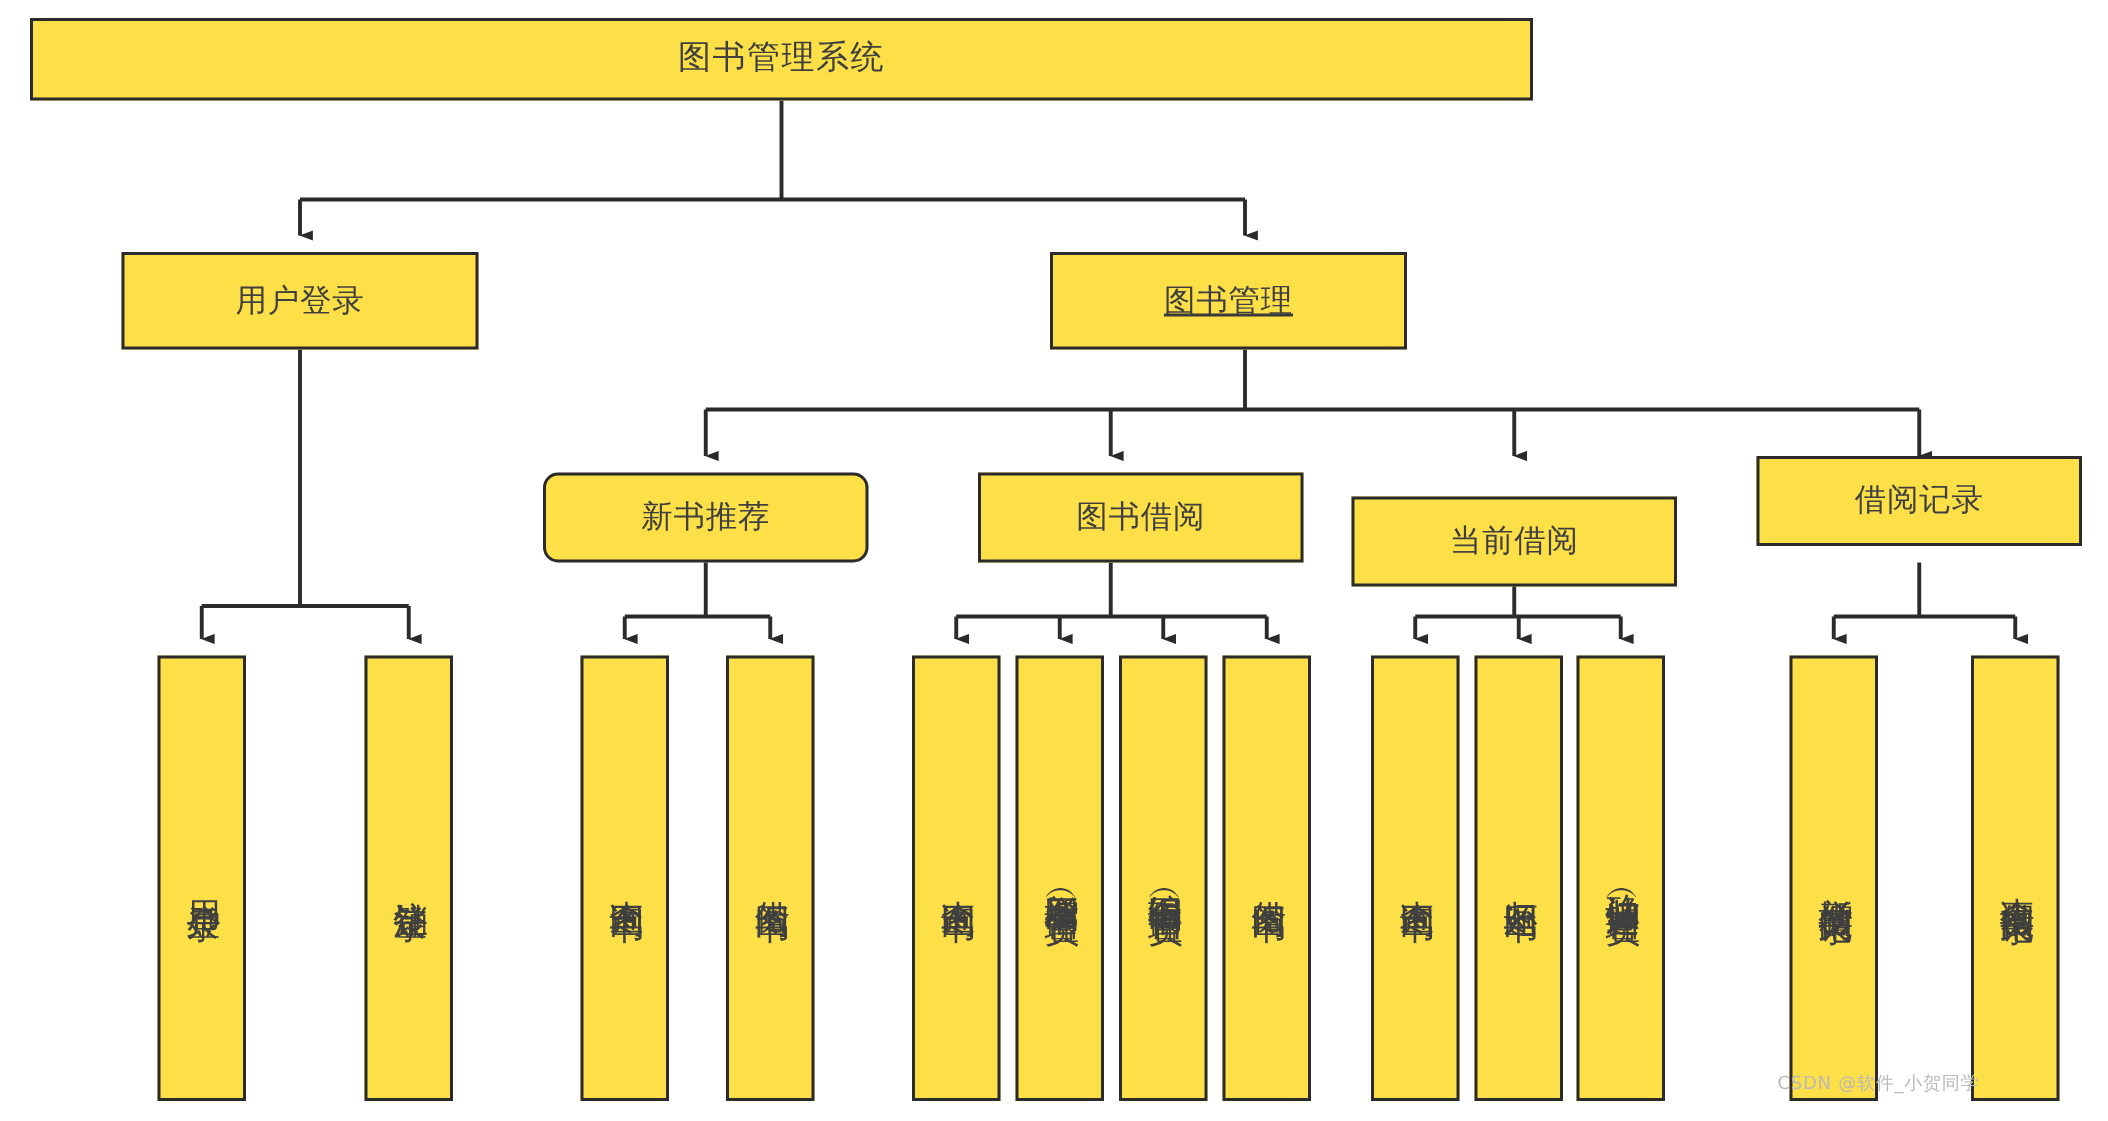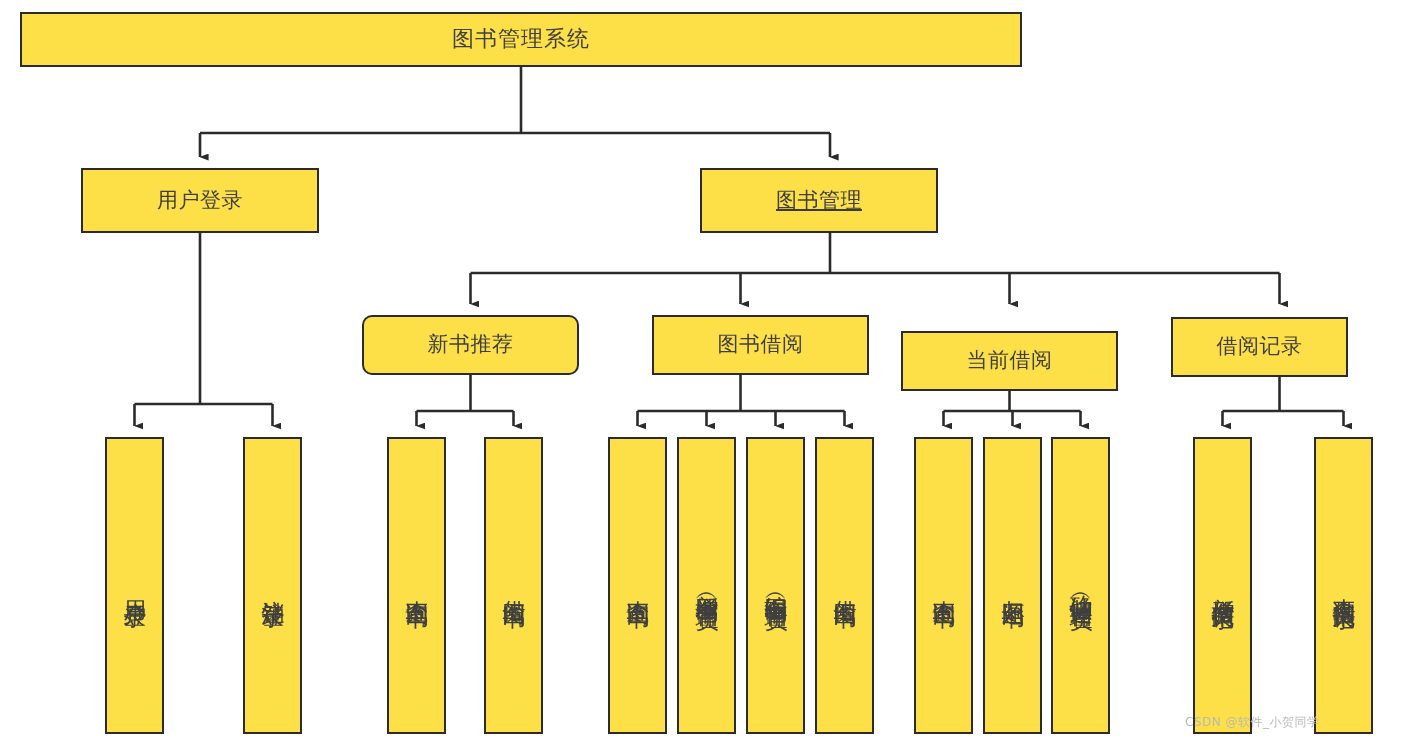--- a/index.html
+++ b/index.html
@@ -139,21 +139,21 @@
 
   <div class="node horiz" style="left: 362px; top: 315px; width: 217px; height: 60px; border-radius: 10px;">
     <span class="label">新书推荐</span>
   </div>
   <div class="node horiz" style="left: 619px; top: 315px; width: 217px; height: 60px; margin-left: 33px;">
     <span class="label">图书借阅</span>
   </div>
   <div class="node horiz" style="left: 901px; top: 315px; width: 217px; height: 60px; margin-top: 16px;">
     <span class="label">当前借阅</span>
   </div>
-  <div class="node horiz" style="left: 1171px; top: 317px; width: 177px; height: 60px;">
+  <div class="node horiz" style="left: 1171px; top: 304px; width: 217px; height: 60px;">
     <span class="label">借阅记录</span>
   </div>
 
   <div class="node vert" style="left: 105px; top: 437px; width: 59px; height: 297px;">
     <span class="label">用户登录</span>
   </div>
   <div class="node vert" style="left: 243px; top: 437px; width: 59px; height: 297px;">
     <span class="label">注销登录</span>
   </div>
   <div class="node vert" style="left: 387px; top: 437px; width: 59px; height: 297px;">

